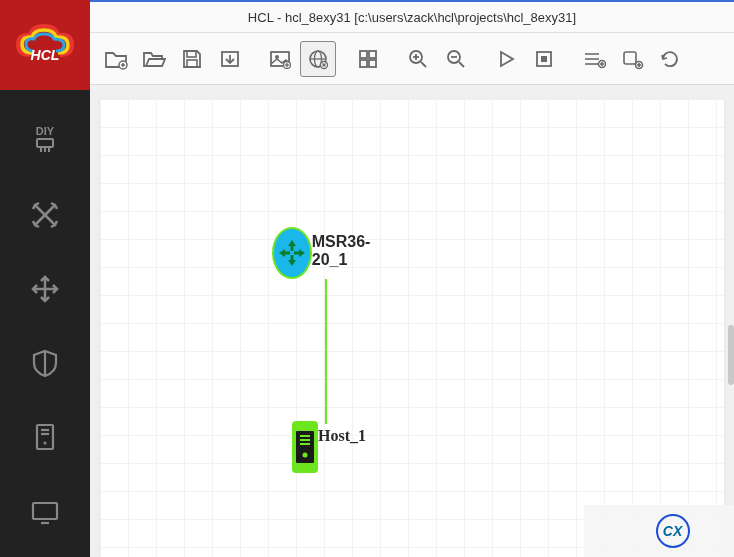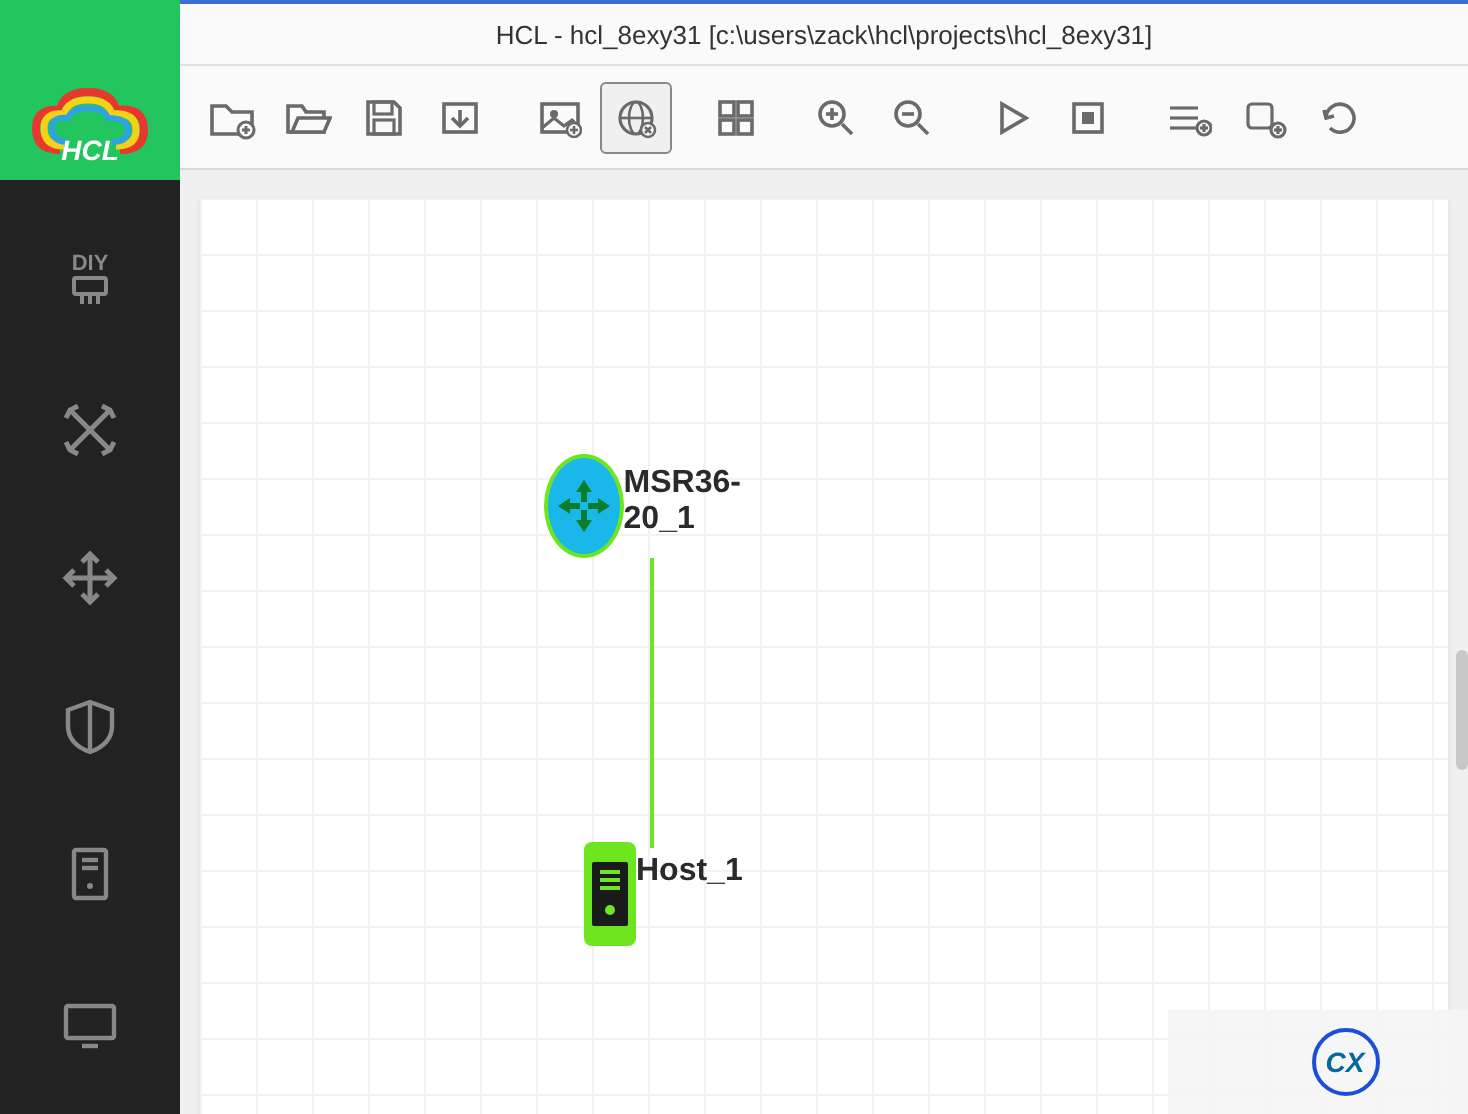--- a/index.html
+++ b/index.html
@@ -19,23 +19,23 @@
       height: 557px;
       background: #222222;
       display: flex;
       flex-direction: column;
       align-items: center;
     }
     .logo {
       width: 90px;
       height: 90px;
       display: flex;
-      align-items: flex-end;
-      justify-content: center;
-      background: #22c55e;
+      align-items: center;
+      justify-content: center;
+      background: #b91c1c;
     }
     .sidebar-items {
       margin-top: 30px;
       display: flex;
       flex-direction: column;
       gap: 38px;
       align-items: center;
     }
     .sb-icon {
       width: 36px;
@@ -390,21 +390,21 @@
               <polygon points="17,4 21,10 18.5,10 18.5,15 15.5,15 15.5,10 13,10"></polygon>
               <polygon points="17,30 13,24 15.5,24 15.5,19 18.5,19 18.5,24 21,24"></polygon>
               <polygon points="4,17 10,13 10,15.5 15,15.5 15,18.5 10,18.5 10,21"></polygon>
               <polygon points="30,17 24,21 24,18.5 19,18.5 19,15.5 24,15.5 24,13"></polygon>
             </g>
           </svg>
         </div>
         <div class="node-label">MSR36-20_1</div>
       </div>
 
-      <div class="node" style="left:192px; top:322px; width:70px;">
+      <div class="node" style="left:192px; top:322px; width:70px;font-family:Liberation Serif, serif;">
         <div class="node-icon-host">
           <svg width="26" height="36" viewBox="0 0 26 36">
             <rect x="4" y="2" width="18" height="32" rx="1" fill="#1a1a1a"></rect>
             <rect x="8" y="6" width="10" height="2" fill="#6de61f"></rect>
             <rect x="8" y="10" width="10" height="2" fill="#6de61f"></rect>
             <rect x="8" y="14" width="10" height="2" fill="#6de61f"></rect>
             <circle cx="13" cy="26" r="2.5" fill="#6de61f"></circle>
           </svg>
         </div>
         <div class="node-label">Host_1</div>

